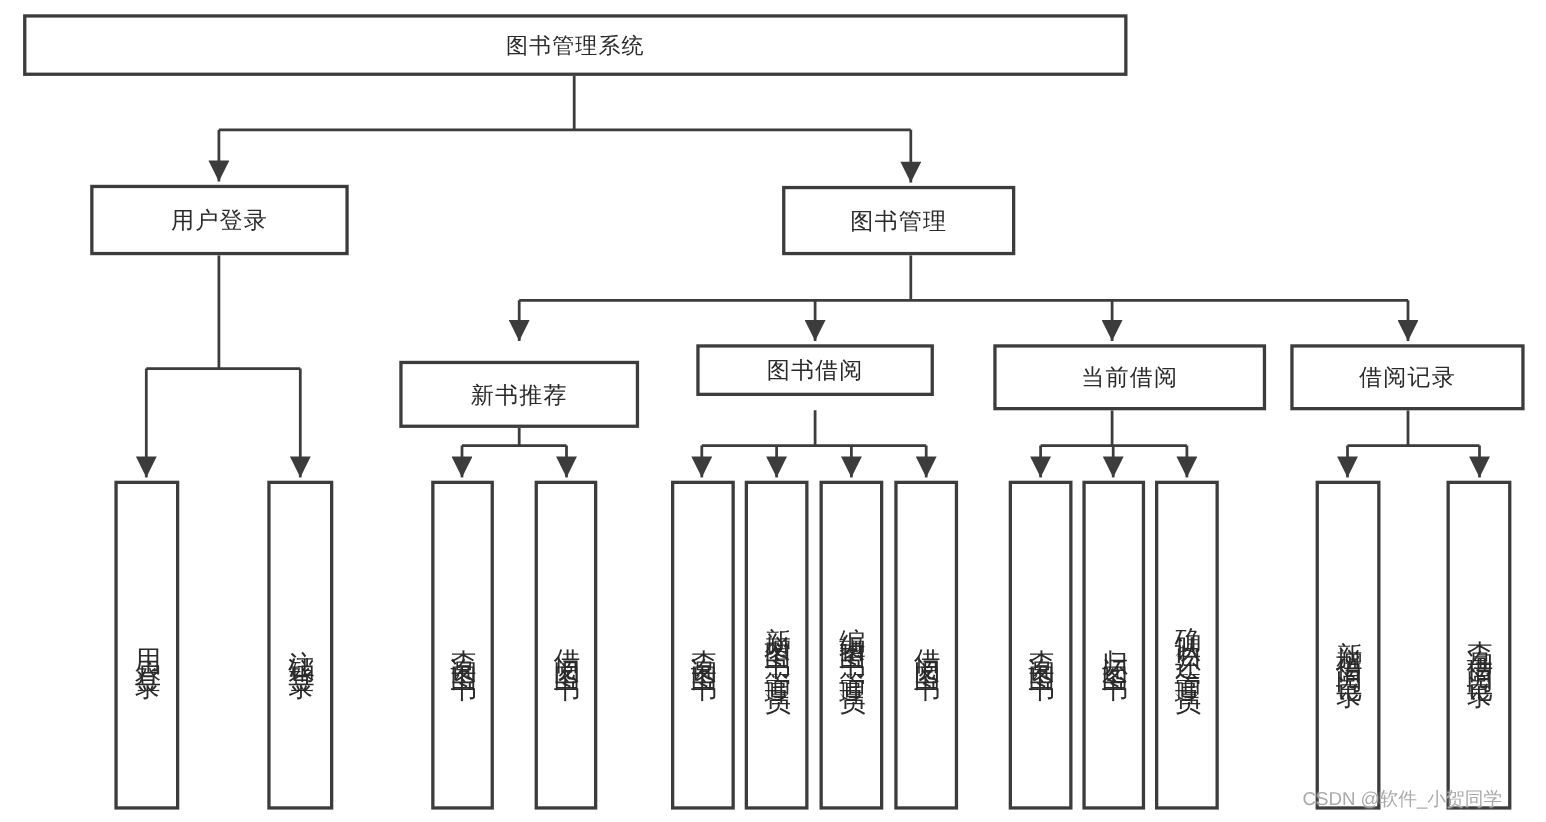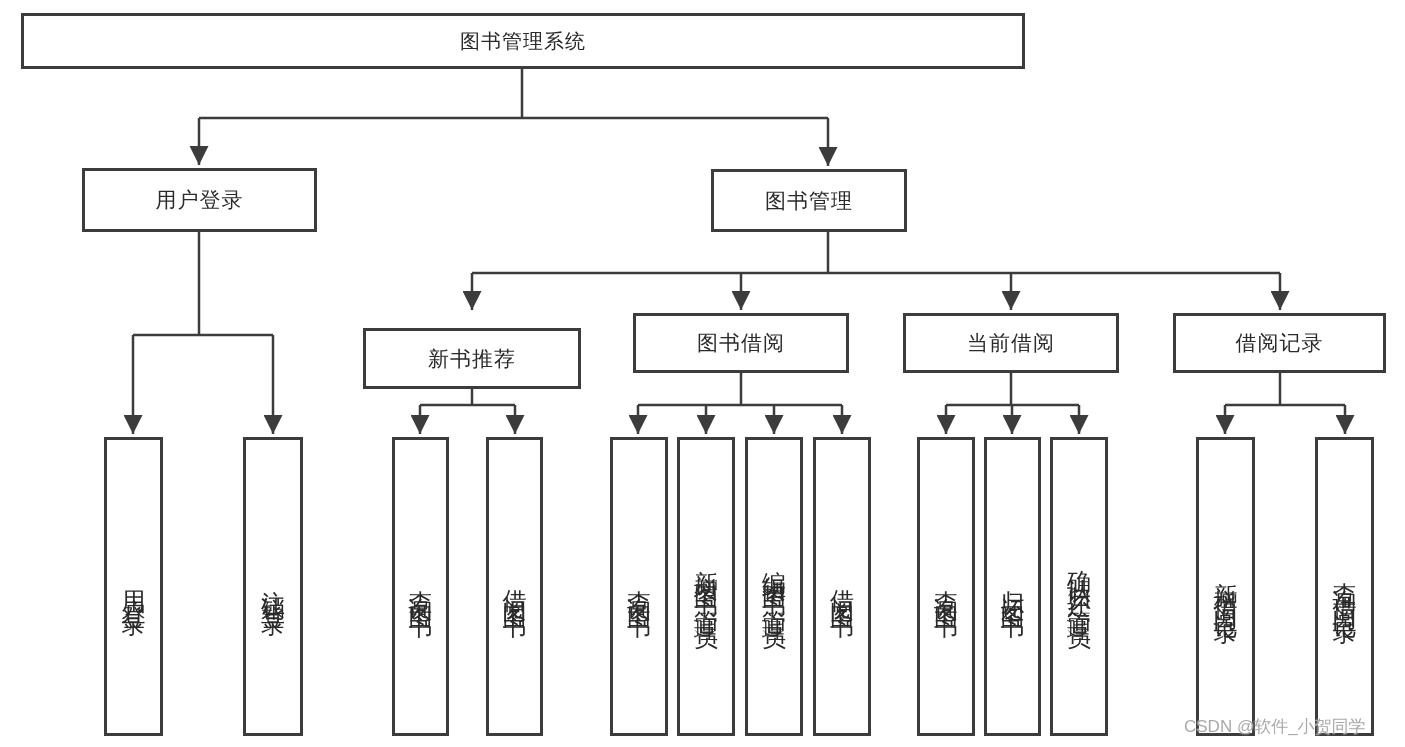--- a/index.html
+++ b/index.html
@@ -104,31 +104,31 @@
     </g>
   </svg>
 
   <div class="box root" style="left:21px; top:13px; width:1004px; height:56px">
     <span class="h-label">图书管理系统</span>
   </div>
 
   <div class="box" style="left:82px; top:168px; width:235px; height:64px">
     <span class="h-label">用户登录</span>
   </div>
-  <div class="box" style="left:711px; top:169px; width:196px; height:63px">
+  <div class="box" style="left:711px; top:169px; width:212px; height:63px">
     <span class="h-label">图书管理</span>
   </div>
 
   <div class="box" style="left:363px; top:328px; width:218px; height:61px">
     <span class="h-label">新书推荐</span>
   </div>
-  <div class="box" style="left:633px; top:313px; width:216px; height:60px">
+  <div class="box" style="left:633px; top:313px; width:216px; height:47px">
     <span class="h-label">图书借阅</span>
   </div>
-  <div class="box" style="left:903px; top:313px; width:216px; height:60px">
+  <div class="box" style="left:903px; top:313px; width:248px; height:60px">
     <span class="h-label">当前借阅</span>
   </div>
   <div class="box" style="left:1173px; top:313px; width:213px; height:60px">
     <span class="h-label">借阅记录</span>
   </div>
 
   <div class="box" style="left:104px; top:437px; width:59px; height:299px">
     <span class="v-label">用户登录</span>
   </div>
   <div class="box" style="left:243px; top:437px; width:60px; height:299px">

